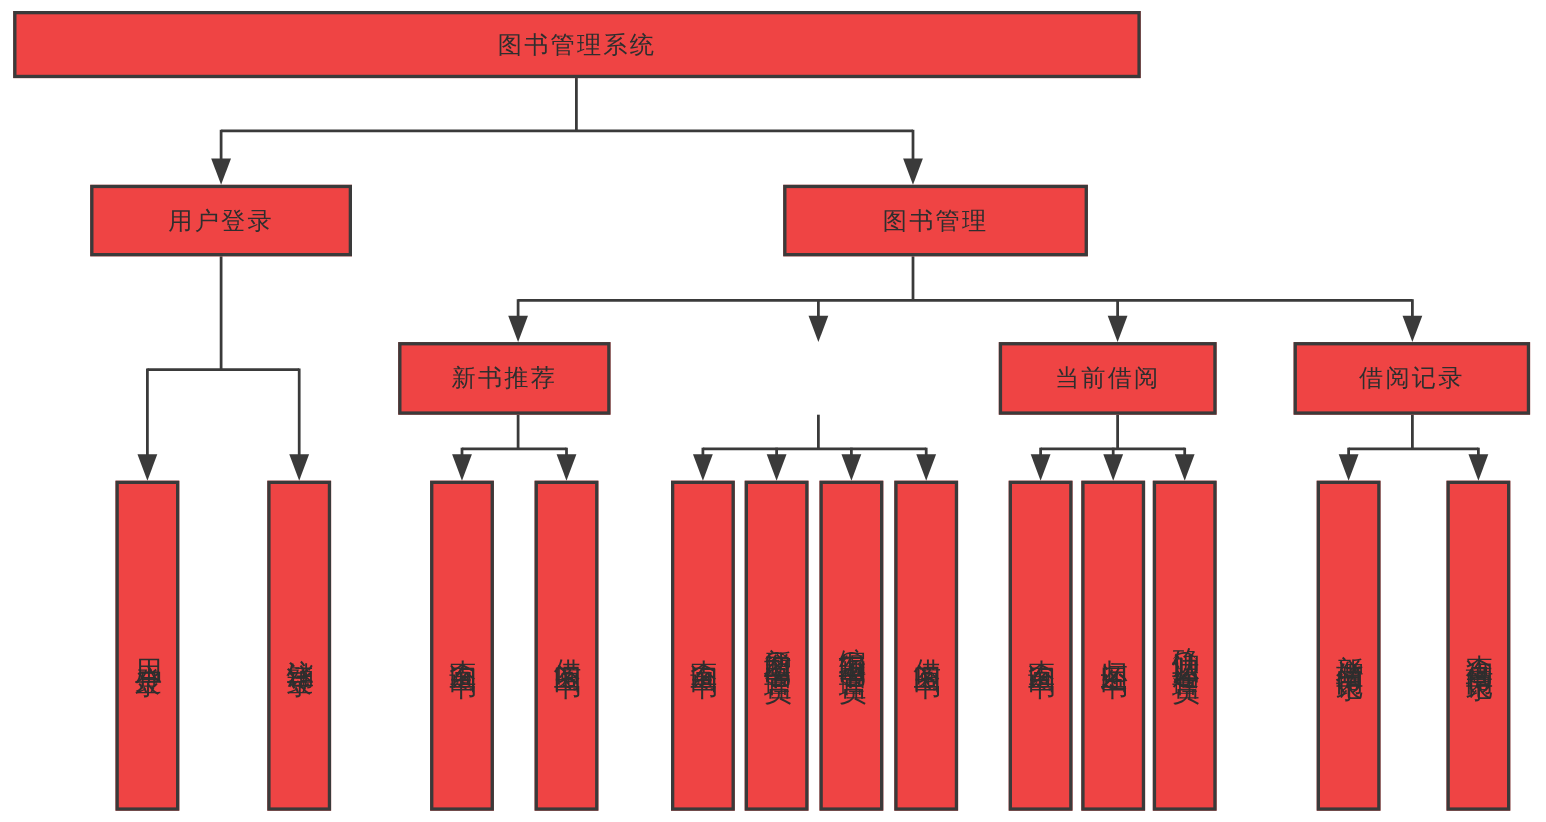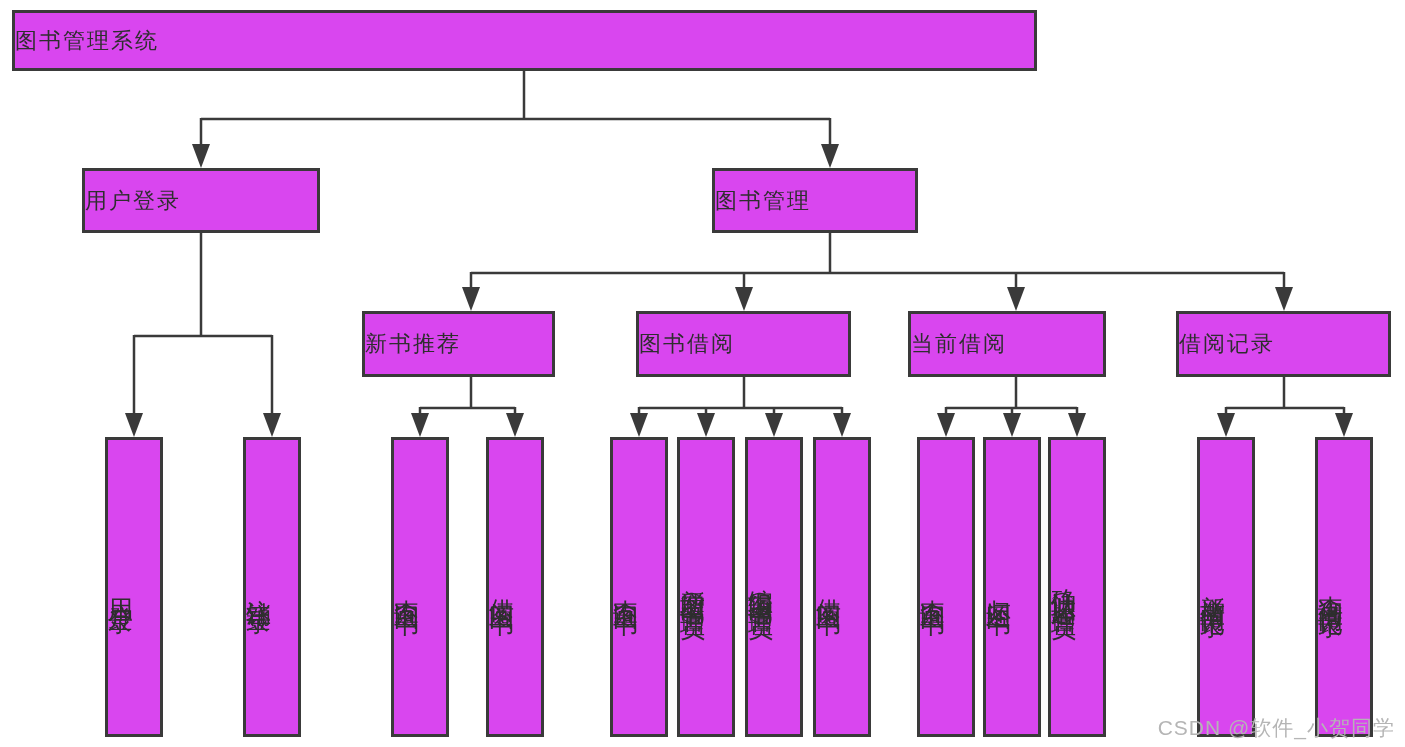--- a/index.html
+++ b/index.html
@@ -14,23 +14,24 @@
   #connector-svg {
     position: absolute;
     left: 0; top: 0;
     width: 1405px; height: 747px;
     z-index: 1;
   }
   .box {
     position: absolute;
     box-sizing: border-box;
     border: 3px solid #3a3a3a;
-    background: #d946ef;
+    background: #ef4444;
     display: flex;
     align-items: center;
+    justify-content: center;
     z-index: 2;
     color: #2e2e2e;
   }
   .box.h span {
     font-size: 22px;
     letter-spacing: 2px;
     white-space: nowrap;
   }
   .box.v span {
     writing-mode: vertical-rl;
@@ -121,29 +122,26 @@
     </g>
   </svg>
 
   <div class="box h" style="left:12px;top:10px;width:1025px;height:61px">
     <span>图书管理系统</span>
   </div>
 
   <div class="box h" style="left:82px;top:168px;width:238px;height:65px">
     <span>用户登录</span>
   </div>
-  <div class="box h" style="left:712px;top:168px;width:206px;height:65px">
+  <div class="box h" style="left:712px;top:168px;width:277px;height:65px">
     <span>图书管理</span>
   </div>
 
   <div class="box h" style="left:362px;top:311px;width:193px;height:66px">
     <span>新书推荐</span>
-  </div>
-  <div class="box h" style="left:636px;top:311px;width:215px;height:66px">
-    <span>图书借阅</span>
   </div>
   <div class="box h" style="left:908px;top:311px;width:198px;height:66px">
     <span>当前借阅</span>
   </div>
   <div class="box h" style="left:1176px;top:311px;width:215px;height:66px">
     <span>借阅记录</span>
   </div>
 
   <div class="box v" style="left:105px;top:437px;width:58px;height:300px">
     <span>用户登录</span>
@@ -182,14 +180,13 @@
     <span>确认归还（管理员）</span>
   </div>
 
   <div class="box v" style="left:1197px;top:437px;width:58px;height:300px">
     <span>新增借阅记录</span>
   </div>
   <div class="box v" style="left:1315px;top:437px;width:58px;height:300px">
     <span>查询借阅记录</span>
   </div>
 
-  <div id="watermark">CSDN @软件_小贺同学</div>
 </div>
 
 </body></html>

